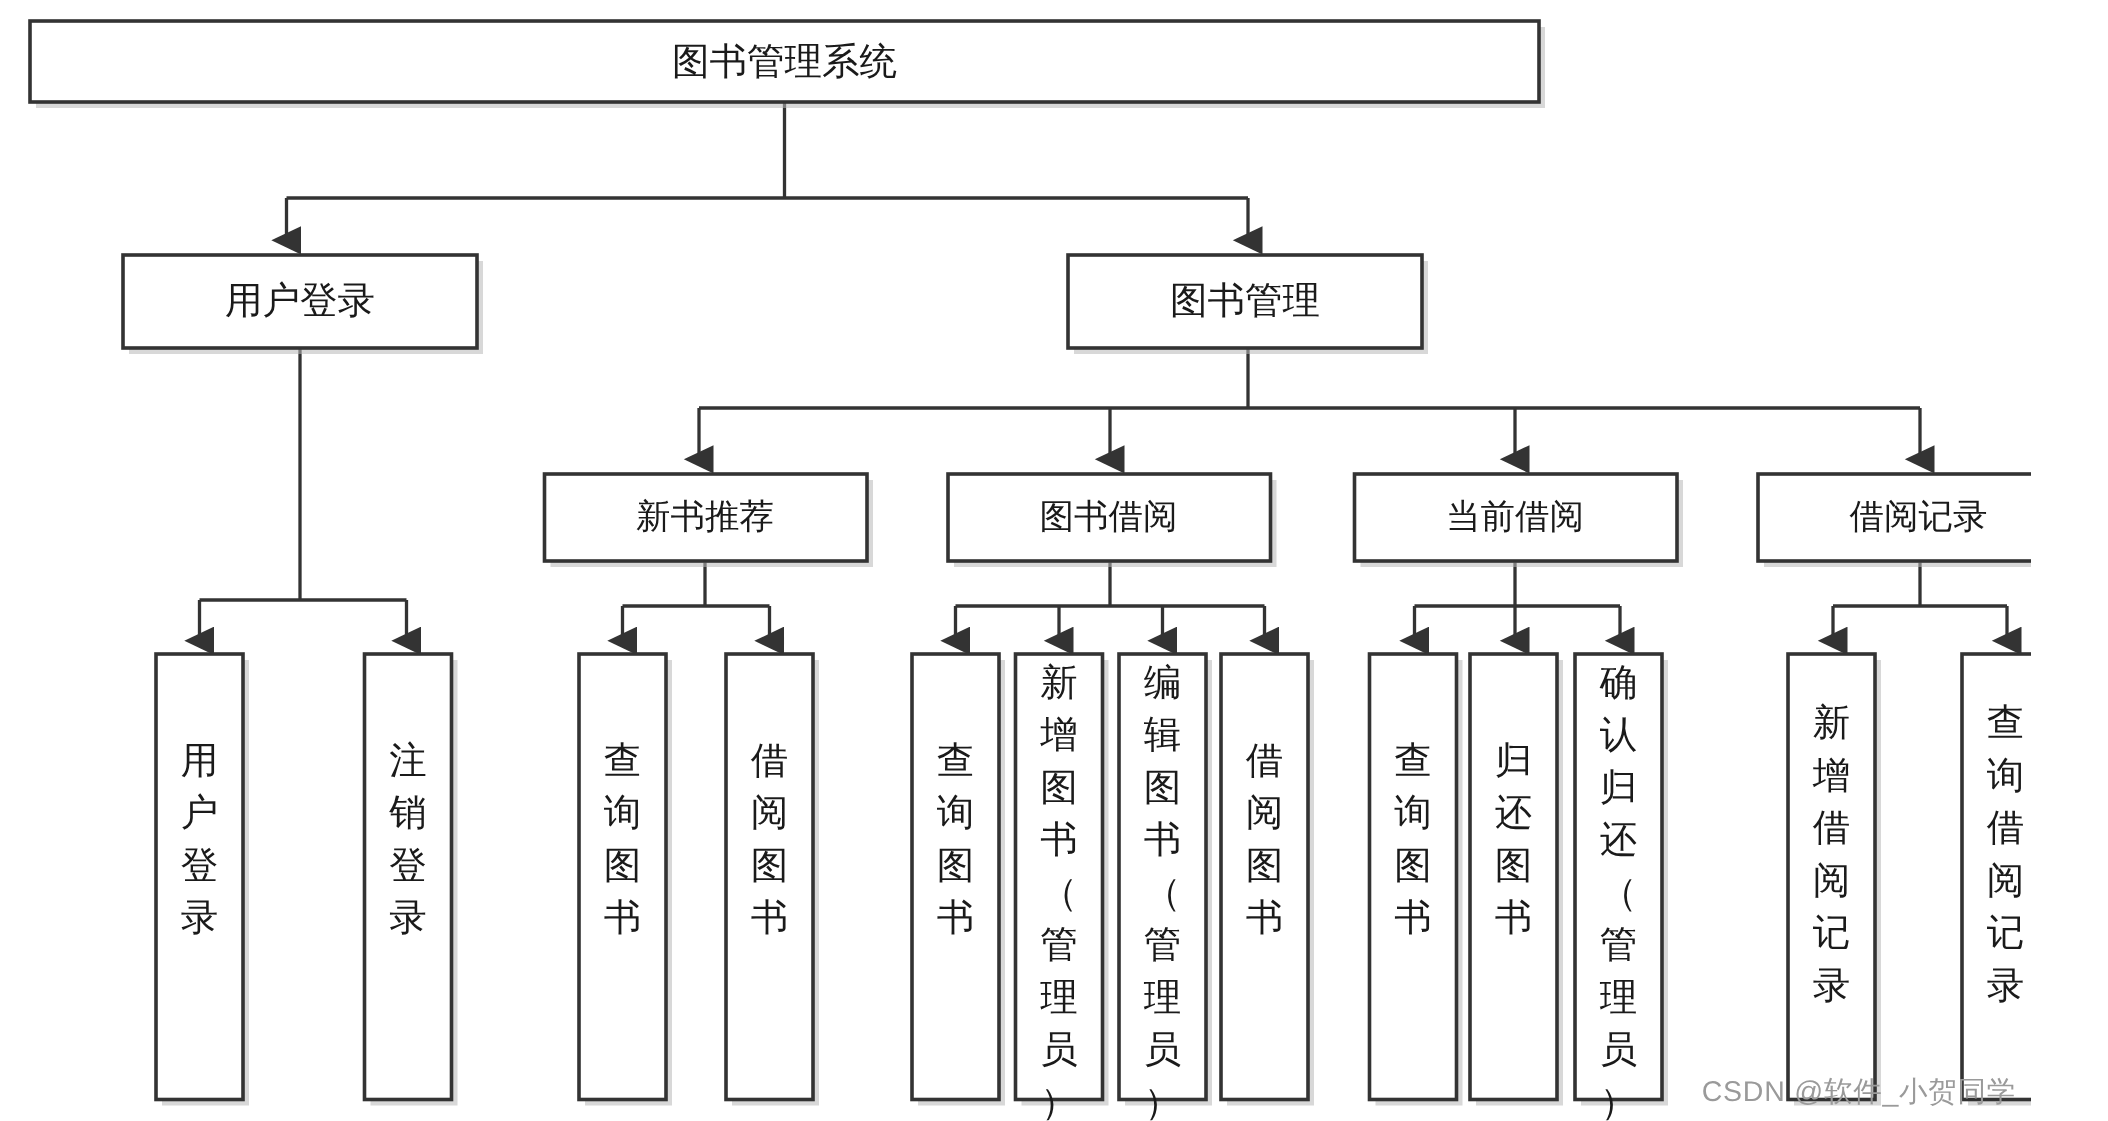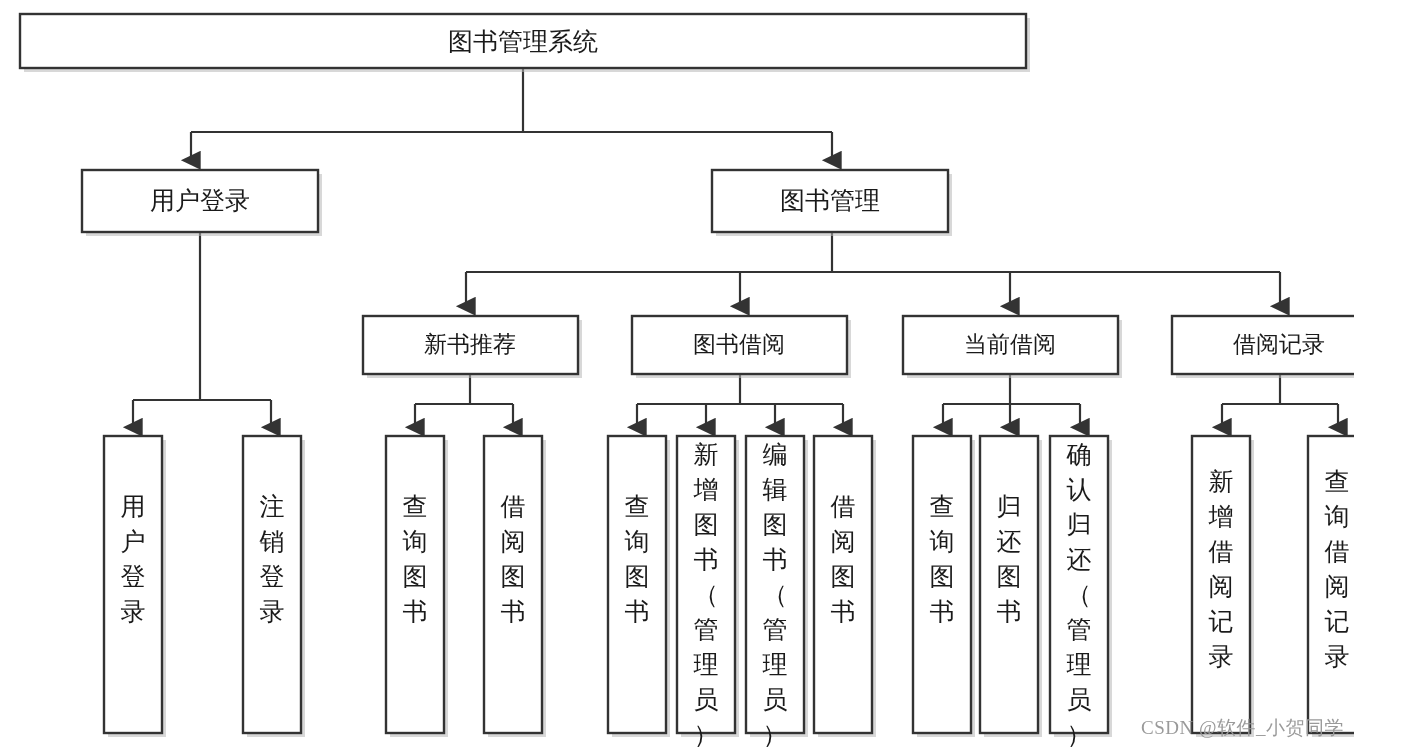--- a/index.html
+++ b/index.html
@@ -55,21 +55,21 @@
   .leaf-label {
     font-family: "Liberation Sans", "DejaVu Sans", sans-serif;
     fill: #1a1a1a;
     font-size: 25px;
     text-anchor: middle;
   }
   .watermark {
     position: absolute;
     right: 10px;
     bottom: 6px;
-    font-family: Liberation Serif, serif;
+    font-family: Liberation Sans, sans-serif;
     font-size: 19px;
     color: #9a9a9a;
     white-space: nowrap;
     letter-spacing: 0.5px;
     pointer-events: none;
   }
 </style>
 </head>
 <body>
 

